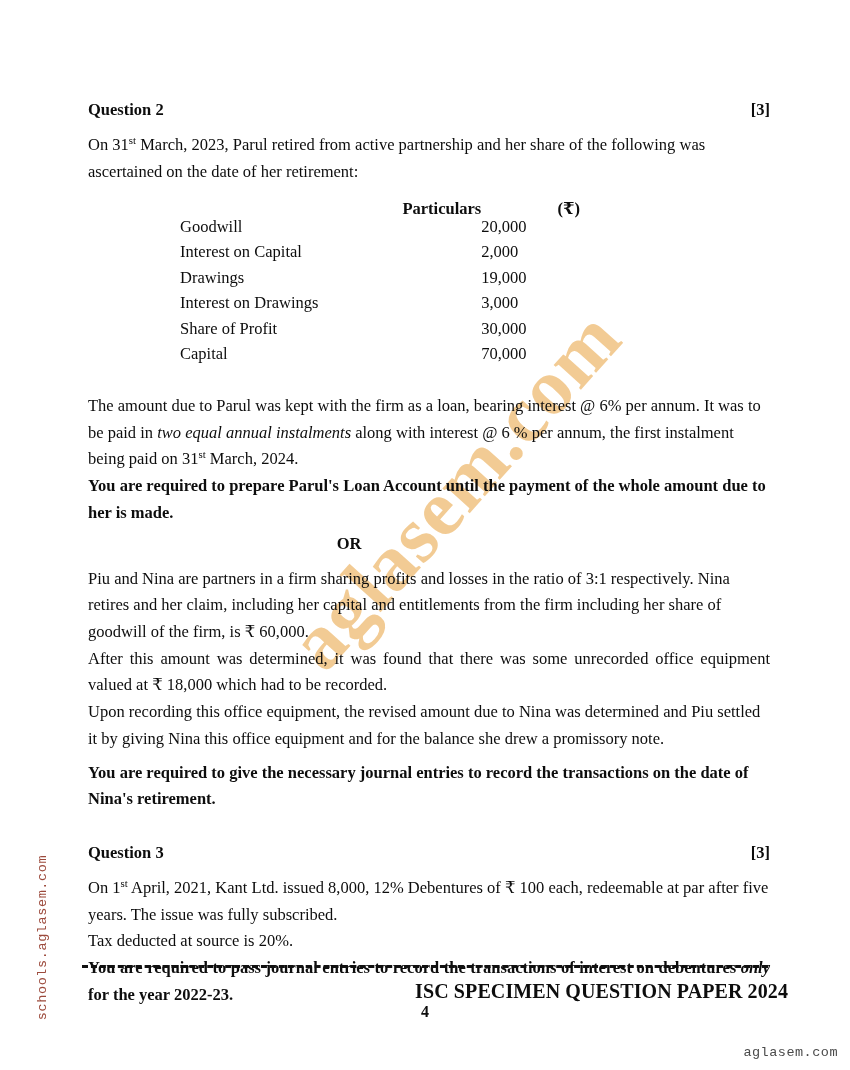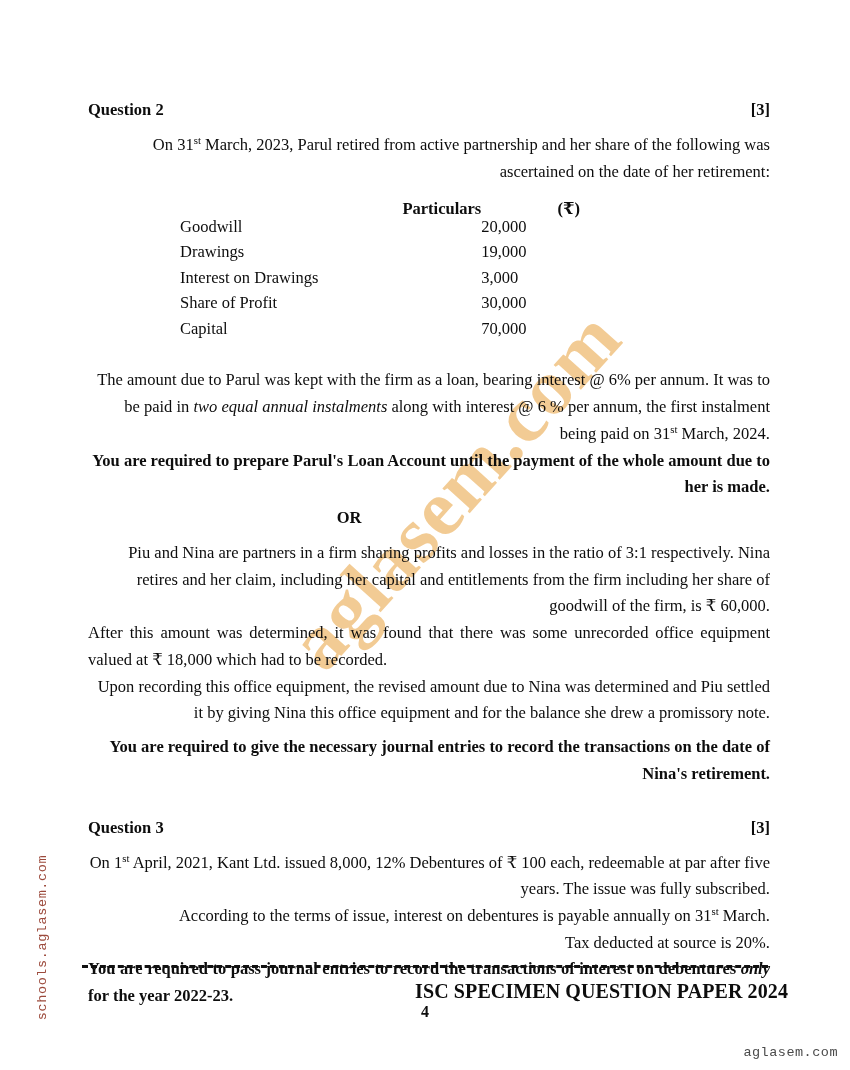--- a/index.html
+++ b/index.html
@@ -86,21 +86,21 @@
     font-size: 16.5px;
     margin: 0 0 12px 0;
     gap: 39px;
   }
   .qhead .marks { font-weight: bold; }
 
   p.body {
     margin: 0;
     font-size: 16.5px;
     line-height: 1.62;
-    text-align: right;
+    text-align: left;
   }
   p.justify {
     text-align: justify;
     text-justify: inter-word;
   }
   p.bold { font-weight: bold; }
   .gap-sm { height: 7px; }
   .gap-lg { height: 30px; }
 
   sup {
@@ -221,20 +221,24 @@
             <th>Particulars</th>
             <th class="amt">(₹)</th>
           </tr>
         </thead>
         <tbody>
           <tr>
             <td>Goodwill</td>
             <td class="amt">20,000</td>
           </tr>
           <tr>
+            <td>Interest on Capital</td>
+            <td class="amt">2,000</td>
+          </tr>
+          <tr>
             <td>Drawings</td>
             <td class="amt">19,000</td>
           </tr>
           <tr>
             <td>Interest on Drawings</td>
             <td class="amt">3,000</td>
           </tr>
           <tr>
             <td>Share of Profit</td>
             <td class="amt">30,000</td>
@@ -267,21 +271,20 @@
 
     <div class="gap-lg"></div>
 
     <div class="qhead">
       <span>Question 3</span>
       <span class="marks">[3]</span>
     </div>
 
     <p class="body"><span>On 1</span><sup>st</sup><span> April, 2021, Kant Ltd. issued 8,000, 12% Debentures of ₹ 100 each, redeemable at par after five years. The issue was fully subscribed.</span></p>
 
-    <p class="body"><span>According to the terms of issue, interest on debentures is payable annually on 31</span><sup>st</sup><span> March.</span></p>
 
     <p class="body">Tax deducted at source is 20%.</p>
 
     <p class="body bold justify"><span>You are required to pass journal entries to record the transactions of interest on debentures </span><span class="it">only</span><span> for the year 2022-23.</span></p>
 
   </div>
 
   <div class="footer">
     <div class="dashrule"></div>
     <div class="footer-title">ISC SPECIMEN QUESTION PAPER 2024</div>

